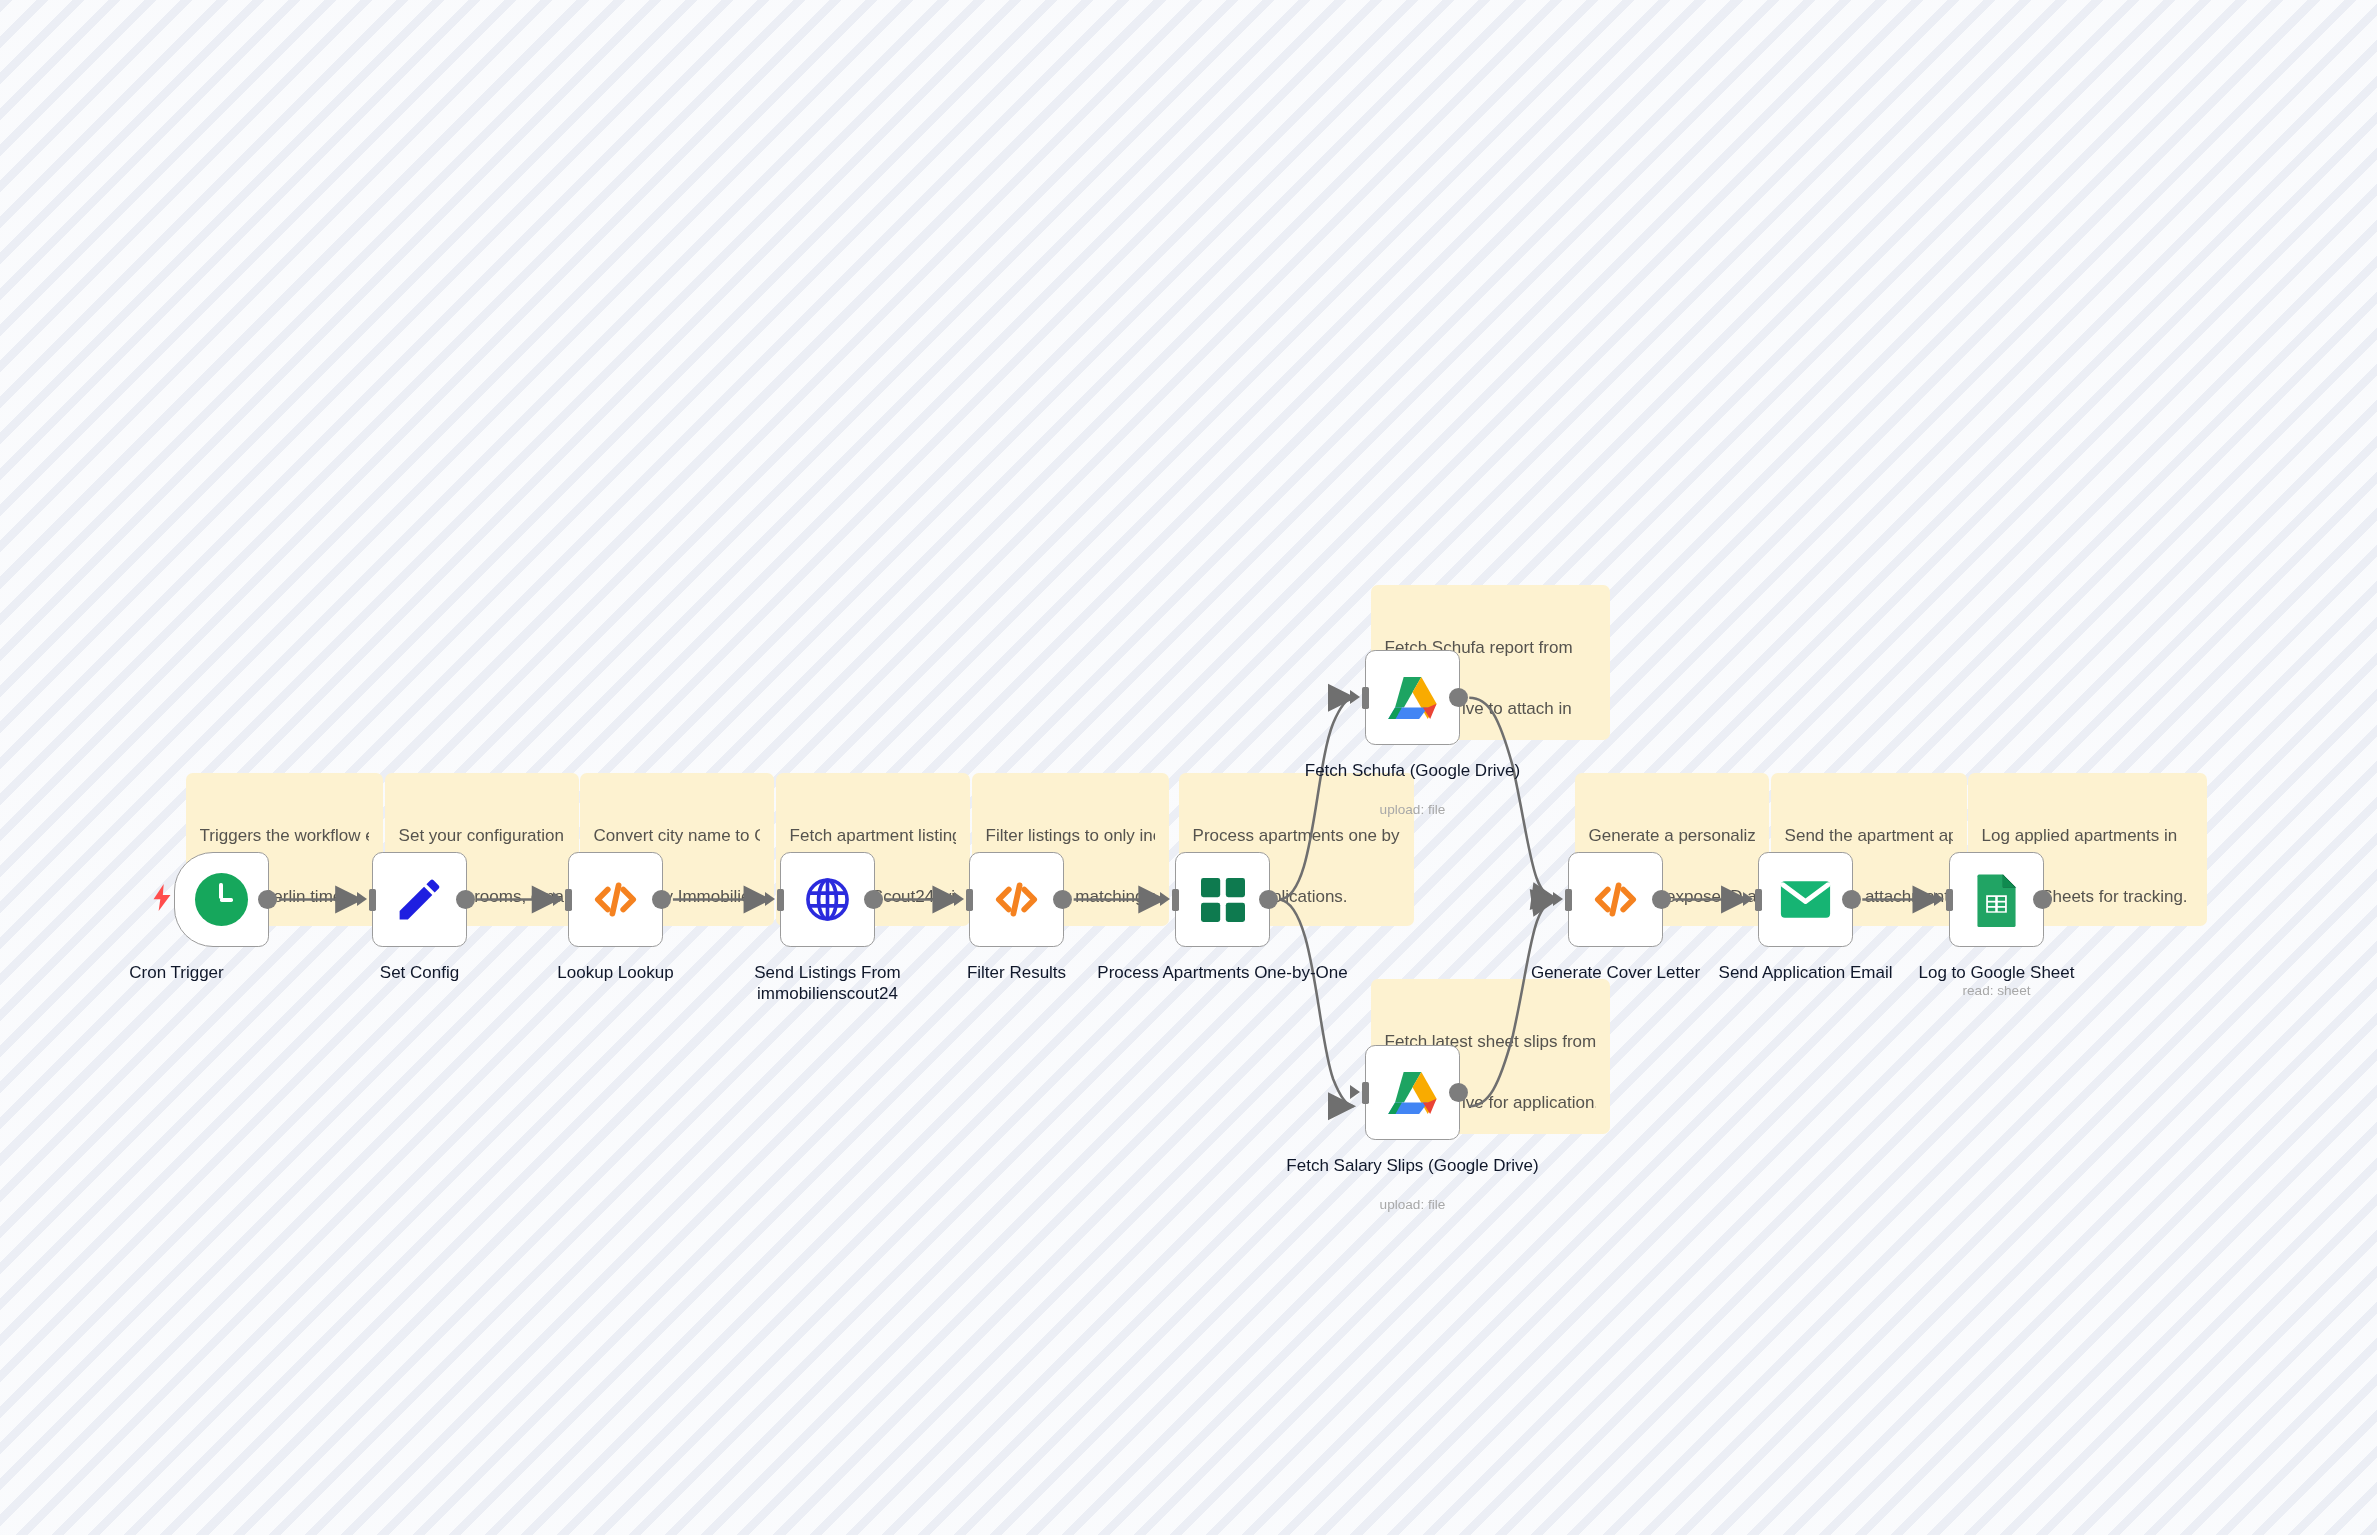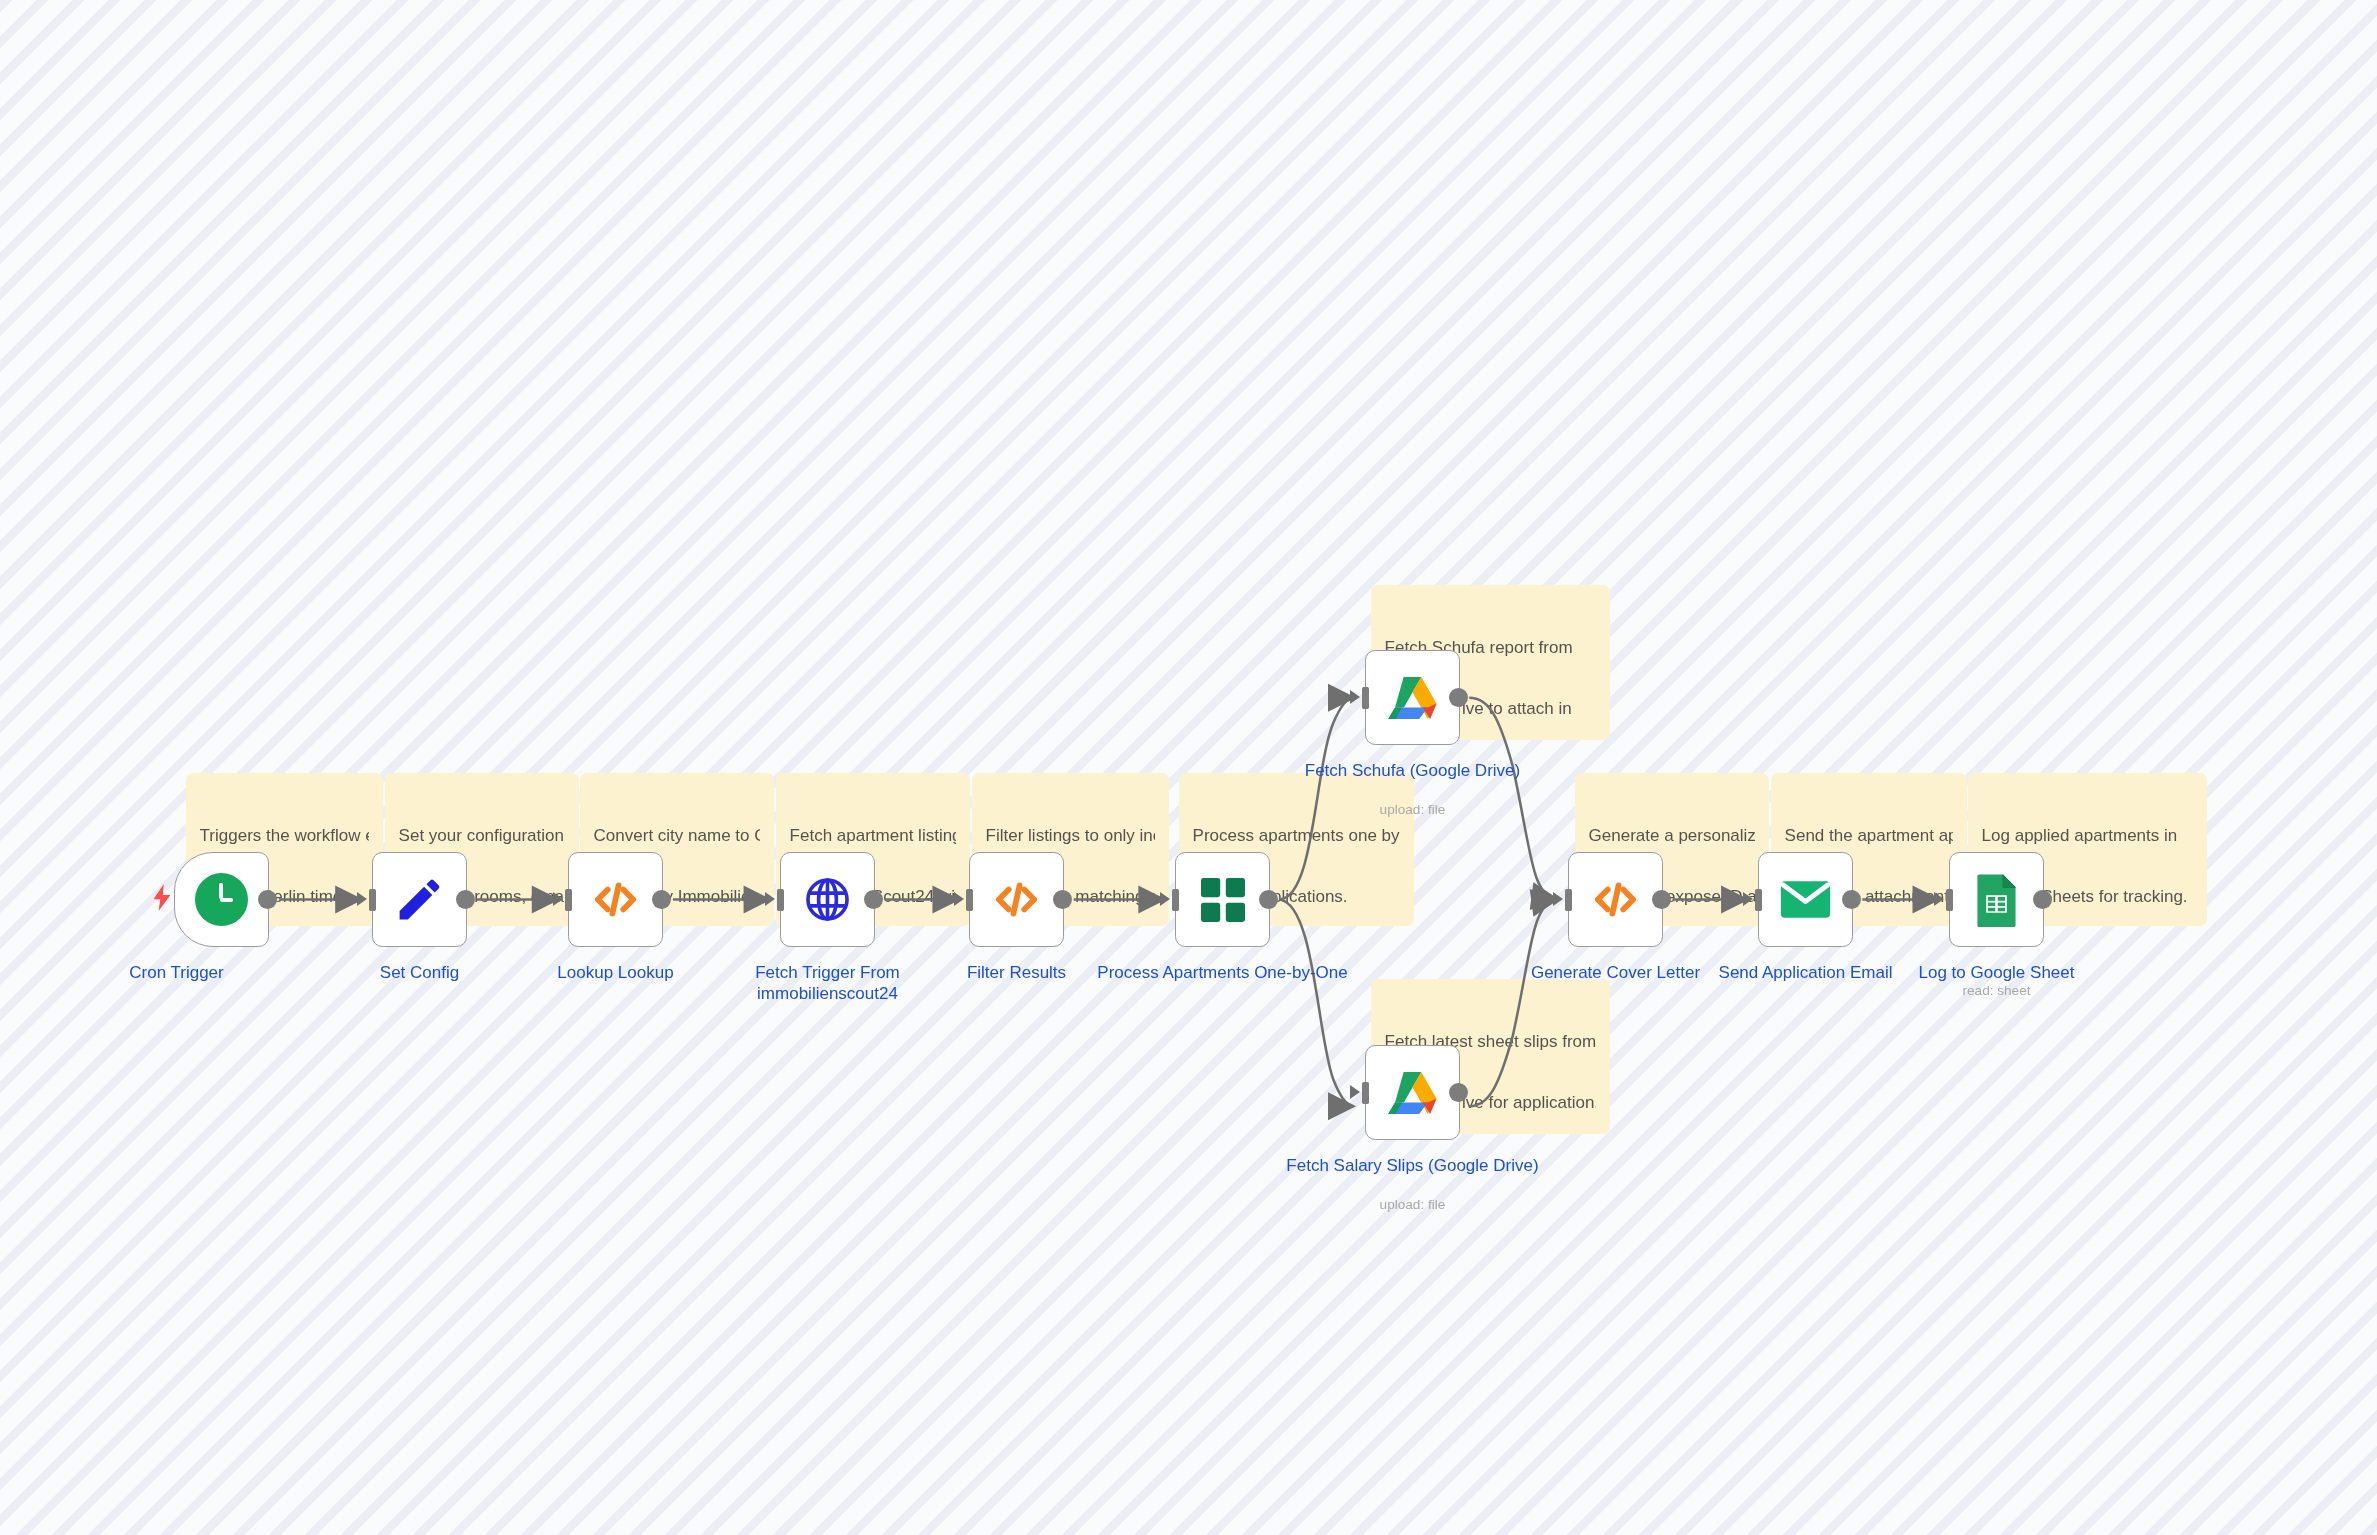--- a/index.html
+++ b/index.html
@@ -77,21 +77,21 @@
     top:50%;margin-top:-7.7px;left:-16px;
     z-index:5;
   }
 
   .caption{
     position:absolute;
     width:255px;
     text-align:center;
     font-size:17px;
     line-height:21px;
-    color:#1d4ed8;
+    color:#0f172a;
     z-index:6;
     pointer-events:none;
   }
   .subcaption{
     position:absolute;
     width:255px;
     text-align:center;
     font-size:13.6px;
     color:#a8a8a8;
     z-index:6;
@@ -262,21 +262,21 @@
           <ellipse cx="12" cy="12" rx="4.2" ry="9.2"></ellipse>
           <line x1="2.8" y1="9" x2="21.2" y2="9"></line>
           <line x1="2.8" y1="15" x2="21.2" y2="15"></line>
           <line x1="12" y1="2.8" x2="12" y2="21.2"></line>
         </svg>
     </div>
     <div class="port-in"></div>
     <div class="arrow-in"></div>
     <div class="port out"></div>
   </div>
-  <div class="caption" style="left:700px;top:962px;">Fetch Trigger From immobilienscout24</div>
+  <div class="caption" style="left:700px;top:962px;">Send Listings From immobilienscout24</div>
 
   <div class="node" style="left:969px;top:852px;">
     <div class="glyph">
       <svg width="53" height="53" viewBox="0 0 24 24" stroke="#f58220" stroke-width="2.6" fill="none" stroke-linecap="round" stroke-linejoin="round">
           <polyline points="8.5,7.5 4,12 8.5,16.5"></polyline>
           <polyline points="15.5,7.5 20,12 15.5,16.5"></polyline>
           <line x1="13.4" y1="5.6" x2="10.6" y2="18.4"></line>
         </svg>
     </div>
     <div class="port-in"></div>

